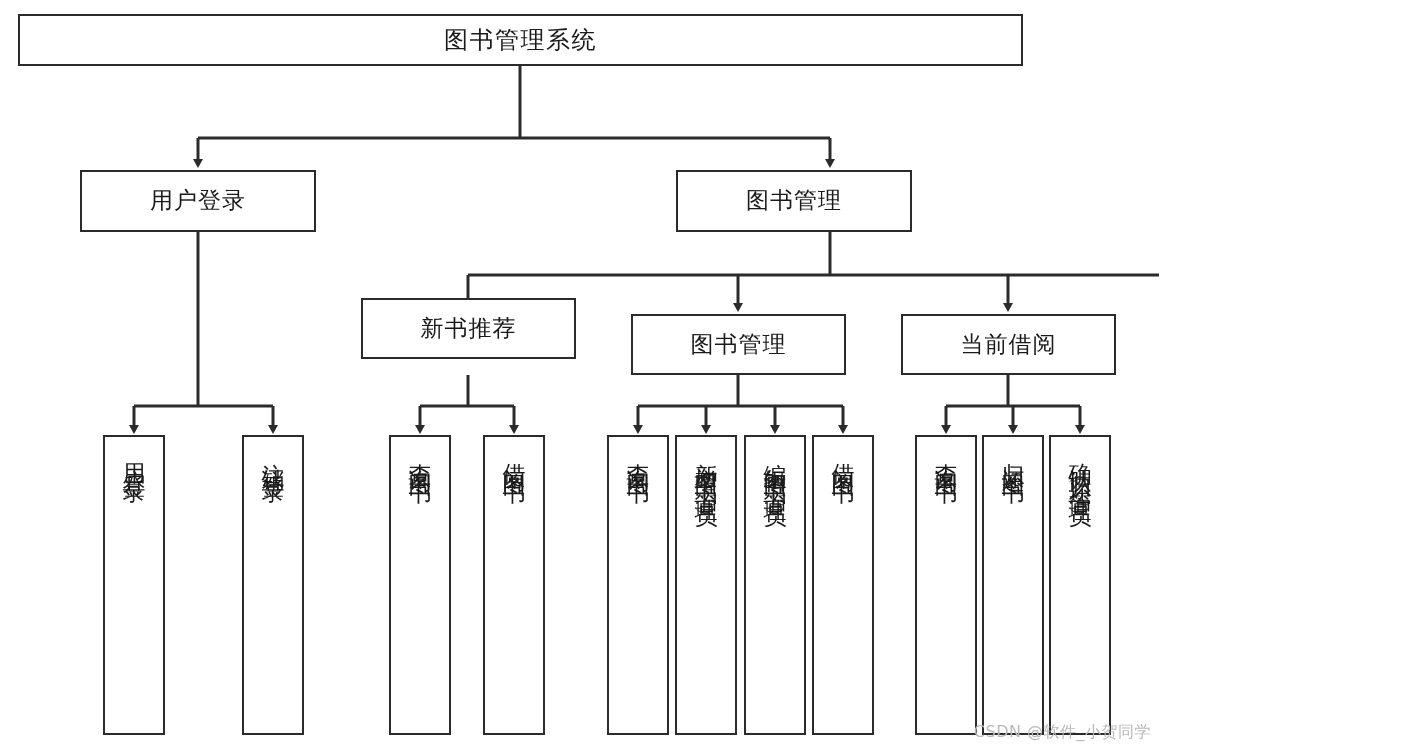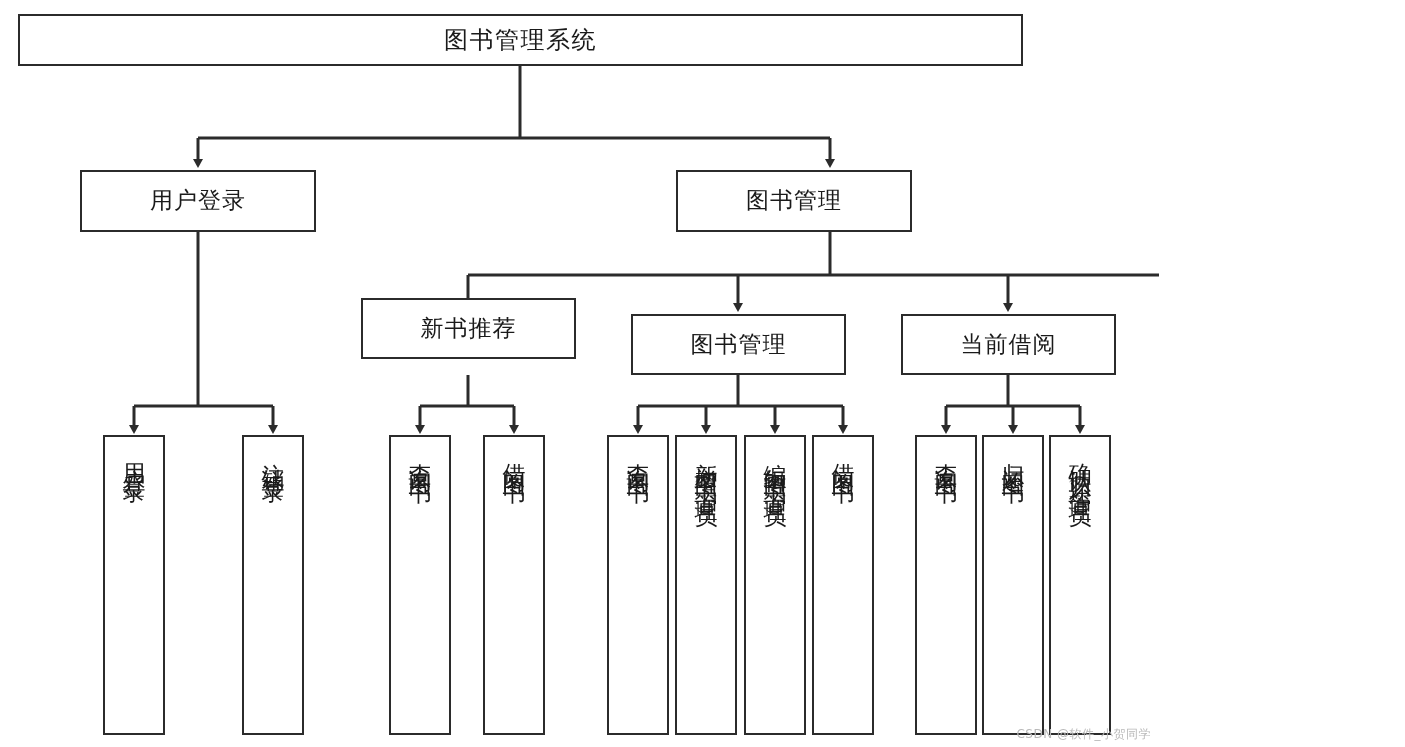--- a/index.html
+++ b/index.html
@@ -55,21 +55,21 @@
     text-orientation:upright;
     font-size:23px;
     line-height:1.0;
     letter-spacing:6px;
     white-space:nowrap;
   }
   .watermark{
     position:absolute;
     right:8px;
     bottom:4px;
-    font-size:12px;
+    font-size:16px;
     color:#b9b9b9;
     letter-spacing:0.5px;
     white-space:nowrap;
   }
 </style>
 </head>
 <body>
 
 <div id="stage">
 

